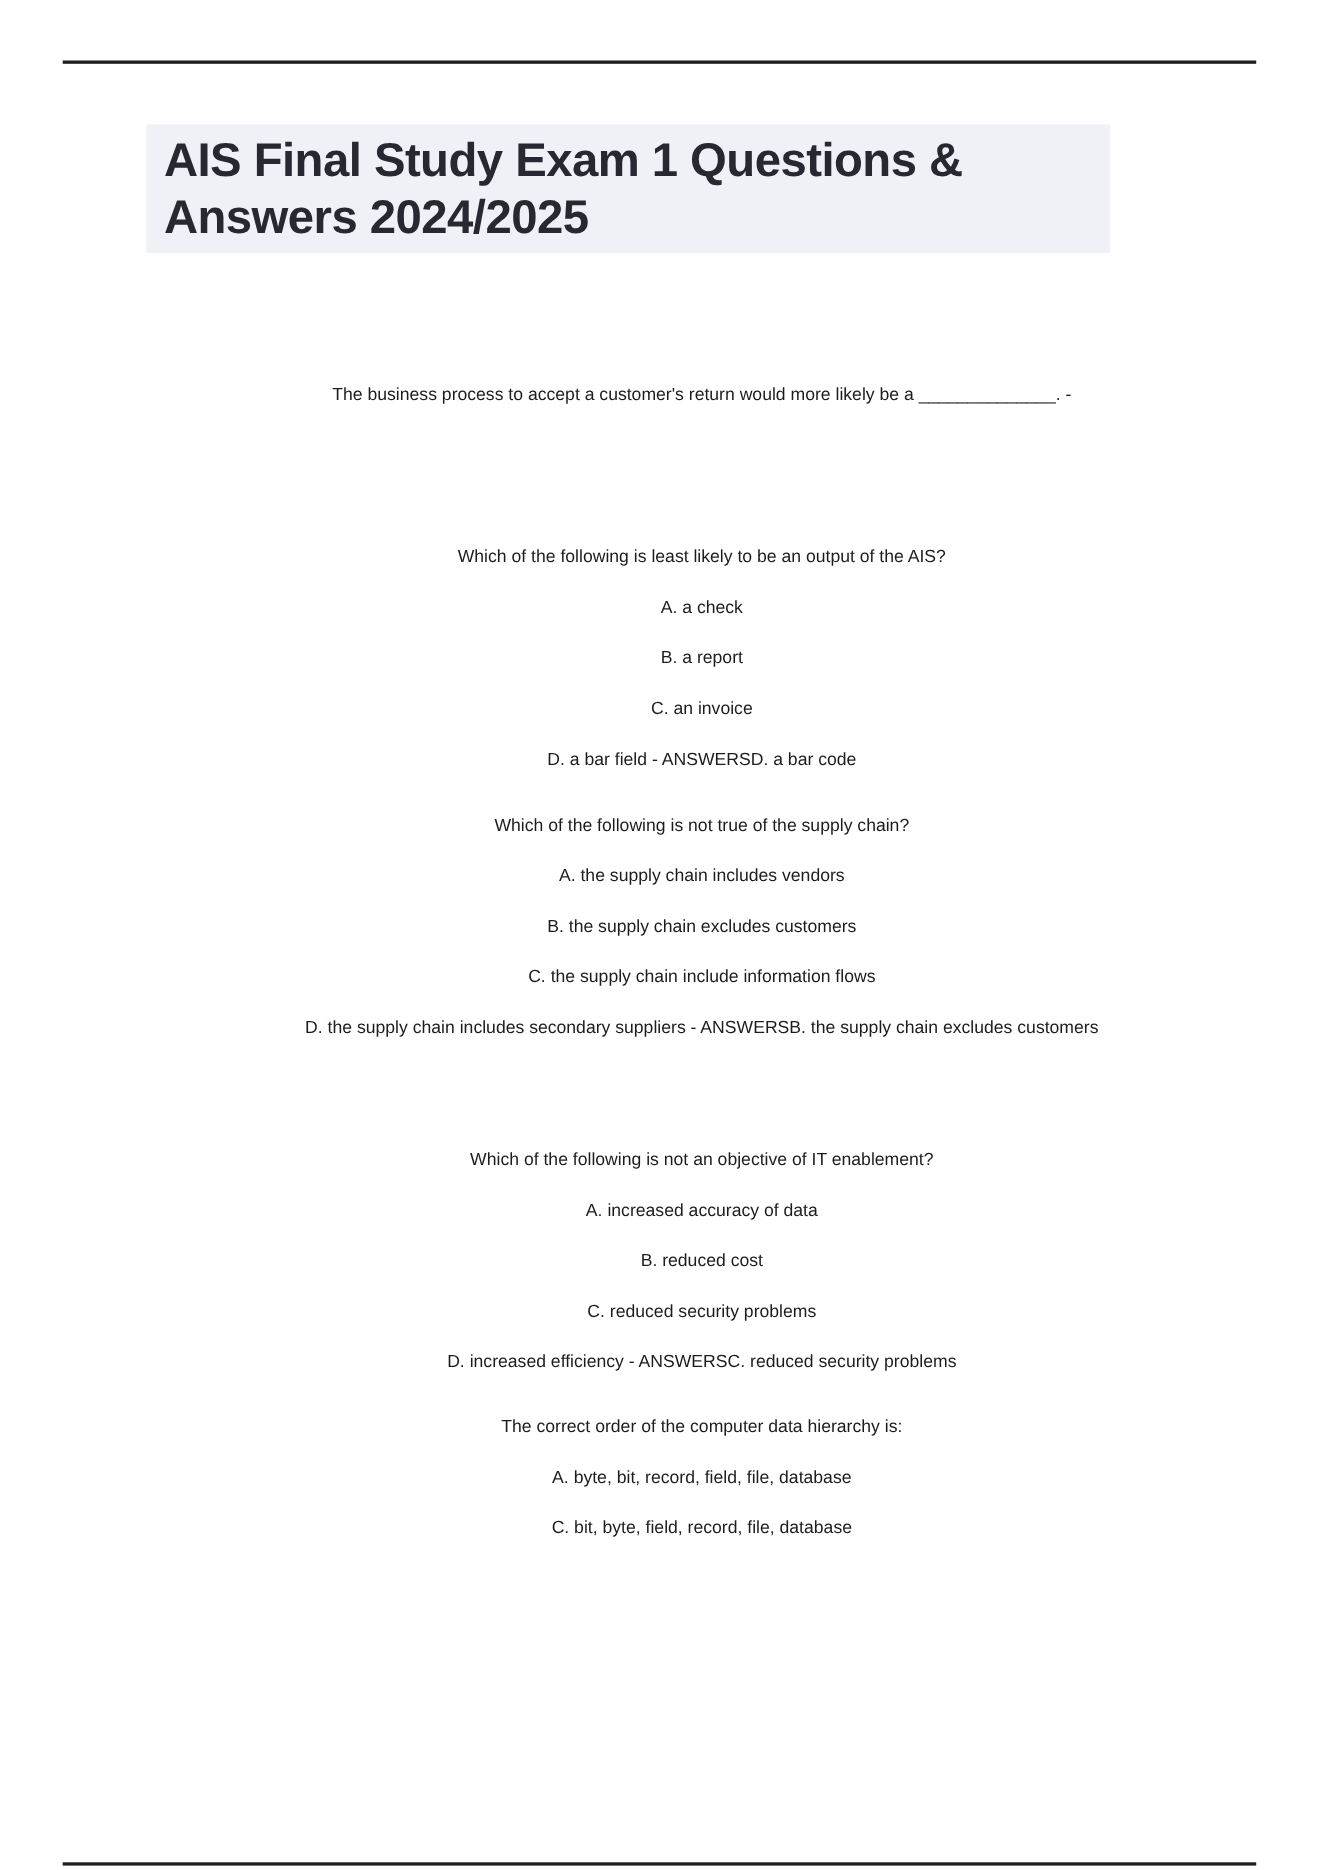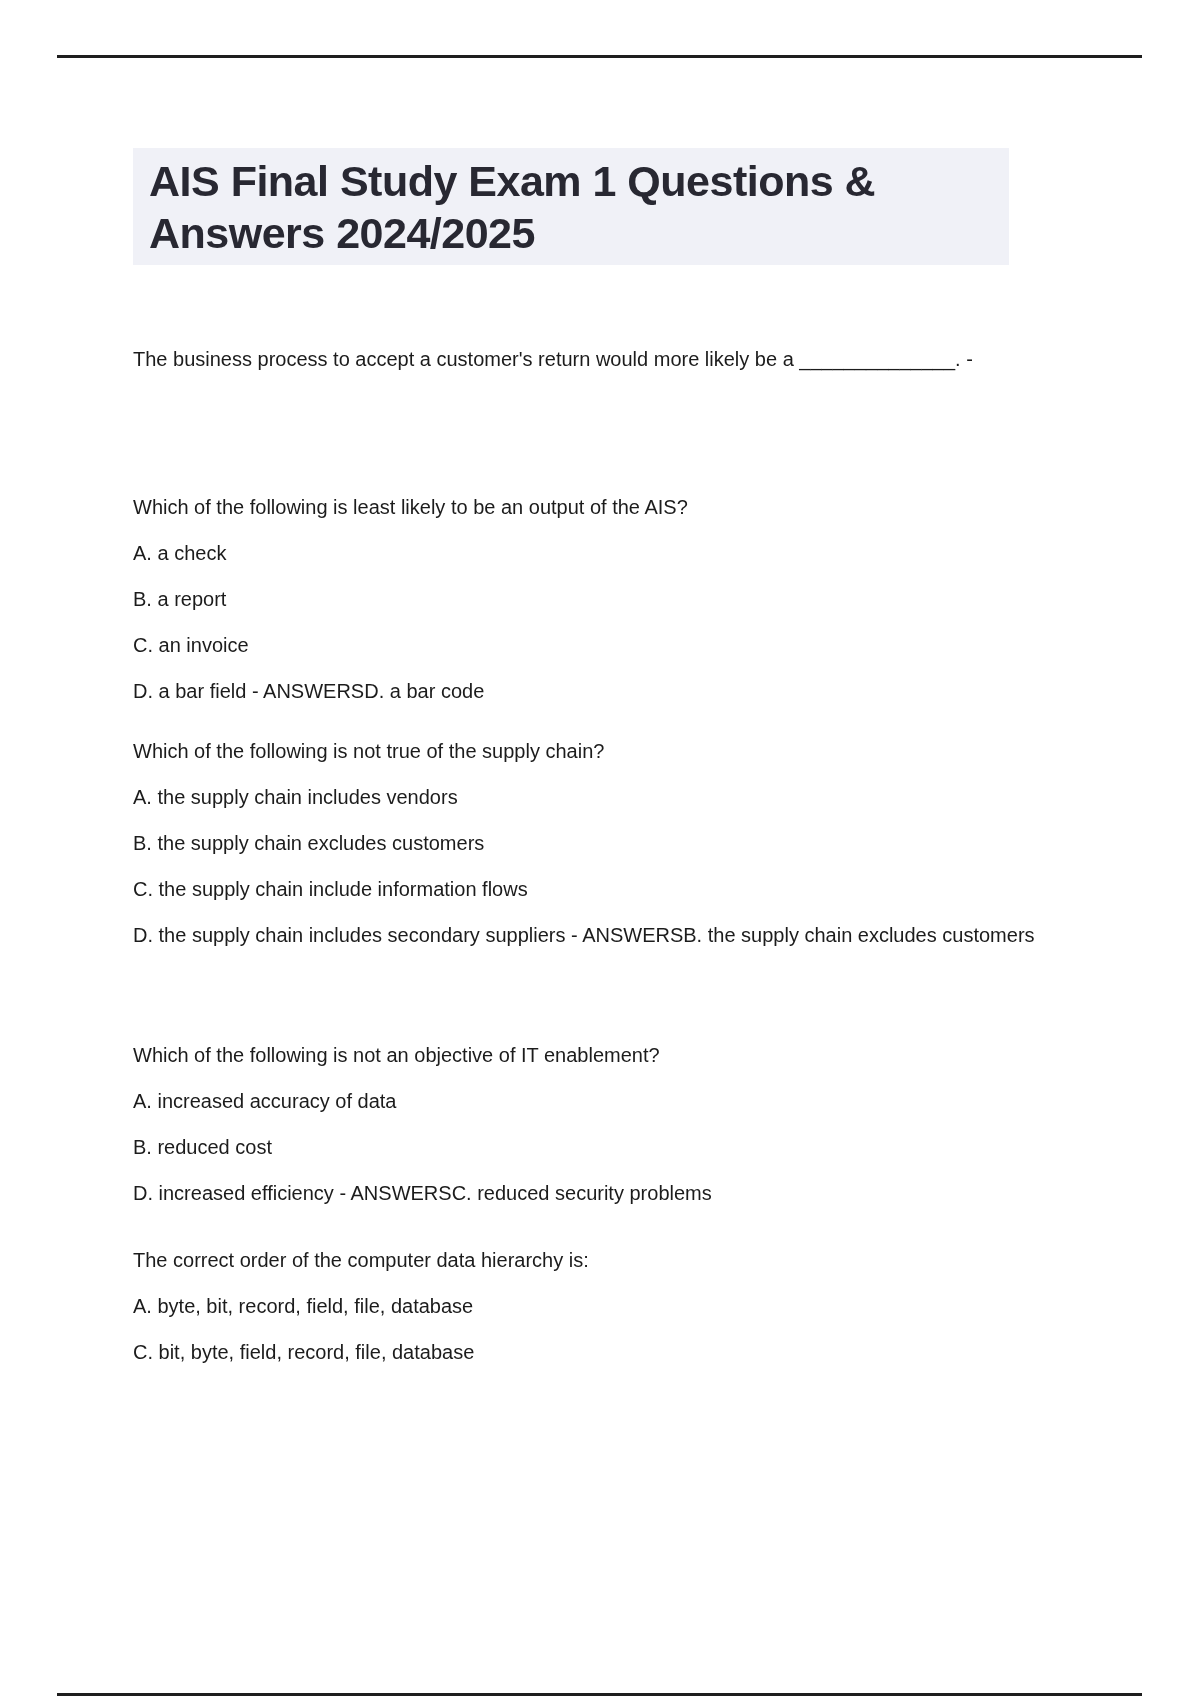--- a/index.html
+++ b/index.html
@@ -22,56 +22,57 @@
     width: 1085px;
     height: 3px;
     background: #1e1e1e;
   }
   .rule-top { top: 55px; }
   .rule-bottom { top: 1693px; }
 
   .title-block {
     position: absolute;
     left: 133px;
-    top: 148px;
+    top: 113px;
     width: 876px;
     padding: 7px 0 6px 16px;
     box-sizing: border-box;
     background: #f0f1f7;
   }
   .title-line {
     font-size: 43px;
     line-height: 52px;
     font-weight: 700;
     letter-spacing: -0.5px;
     color: #282832;
     white-space: nowrap;
   }
 
   .block {
     position: absolute;
     left: 133px;
     width: 1010px;
   }
   .line {
-    font-size: 20px;
+    font-size: 16px;
     line-height: 34px;
     margin: 0 0 12px 0;
     white-space: nowrap;
     color: #1c1c1c;
+    text-align: center;
   }
   .line.tight {
     line-height: 35px;
     margin: 0;
   }
   .b1 { top: 342px; }
   .b2 { top: 490px; }
   .b3 { top: 734px; }
   .b4 { top: 1038px; }
-  .b5 { top: 1243px; }
+  .b5 { top: 1281px; }
 </style>
 </head>
 <body>
 
 <div class="page">
 
   <div class="rule rule-top"></div>
 
   <div class="title-block">
     <div class="title-line">AIS Final Study Exam 1 Questions &amp;</div>
@@ -95,20 +96,21 @@
     <div class="line">A. the supply chain includes vendors</div>
     <div class="line">B. the supply chain excludes customers</div>
     <div class="line">C. the supply chain include information flows</div>
     <div class="line">D. the supply chain includes secondary suppliers - ANSWERSB. the supply chain excludes customers</div>
   </div>
 
   <div class="block b4">
     <div class="line">Which of the following is not an objective of IT enablement?</div>
     <div class="line">A. increased accuracy of data</div>
     <div class="line">B. reduced cost</div>
+    <div class="line">C. reduced security problems</div>
     <div class="line">D. increased efficiency - ANSWERSC. reduced security problems</div>
   </div>
 
   <div class="block b5">
     <div class="line">The correct order of the computer data hierarchy is:</div>
     <div class="line">A. byte, bit, record, field, file, database</div>
     <div class="line">C. bit, byte, field, record, file, database</div>
   </div>
 
   <div class="rule rule-bottom"></div>

